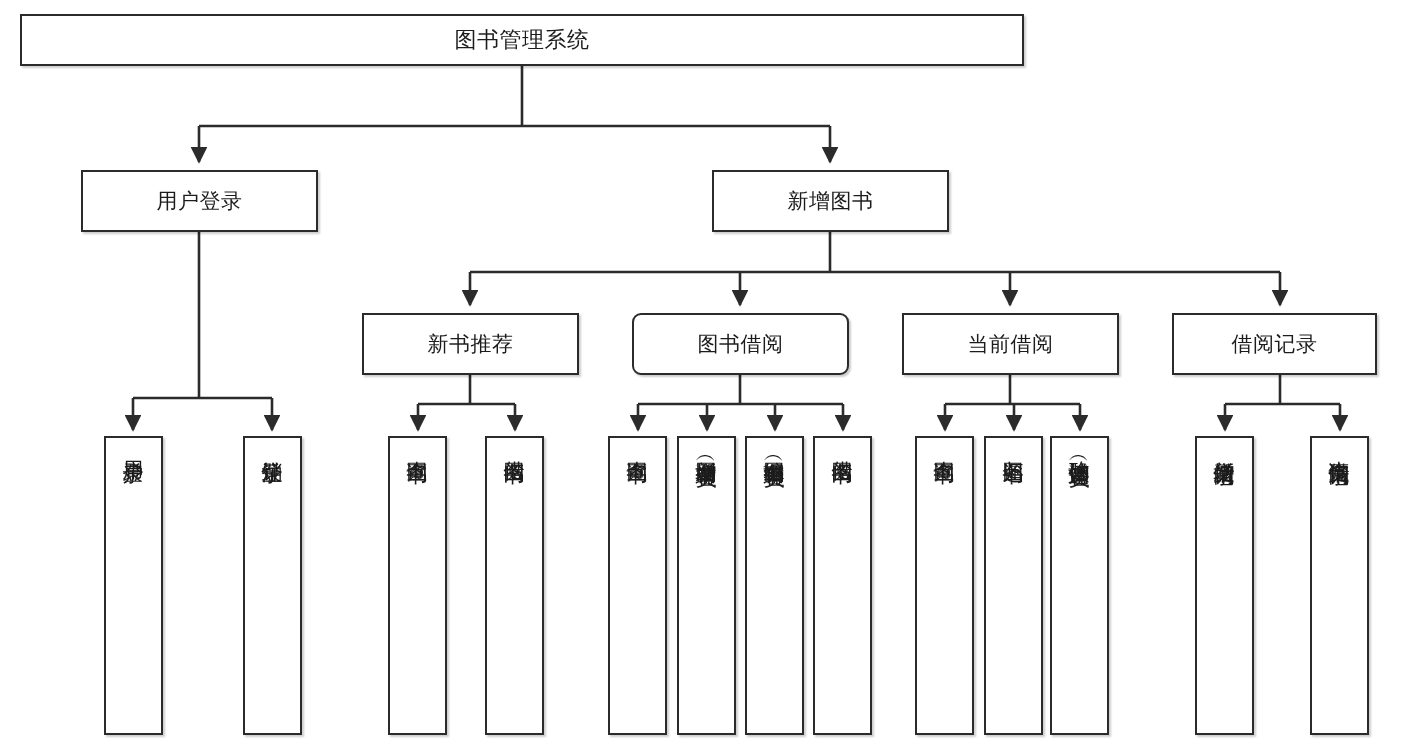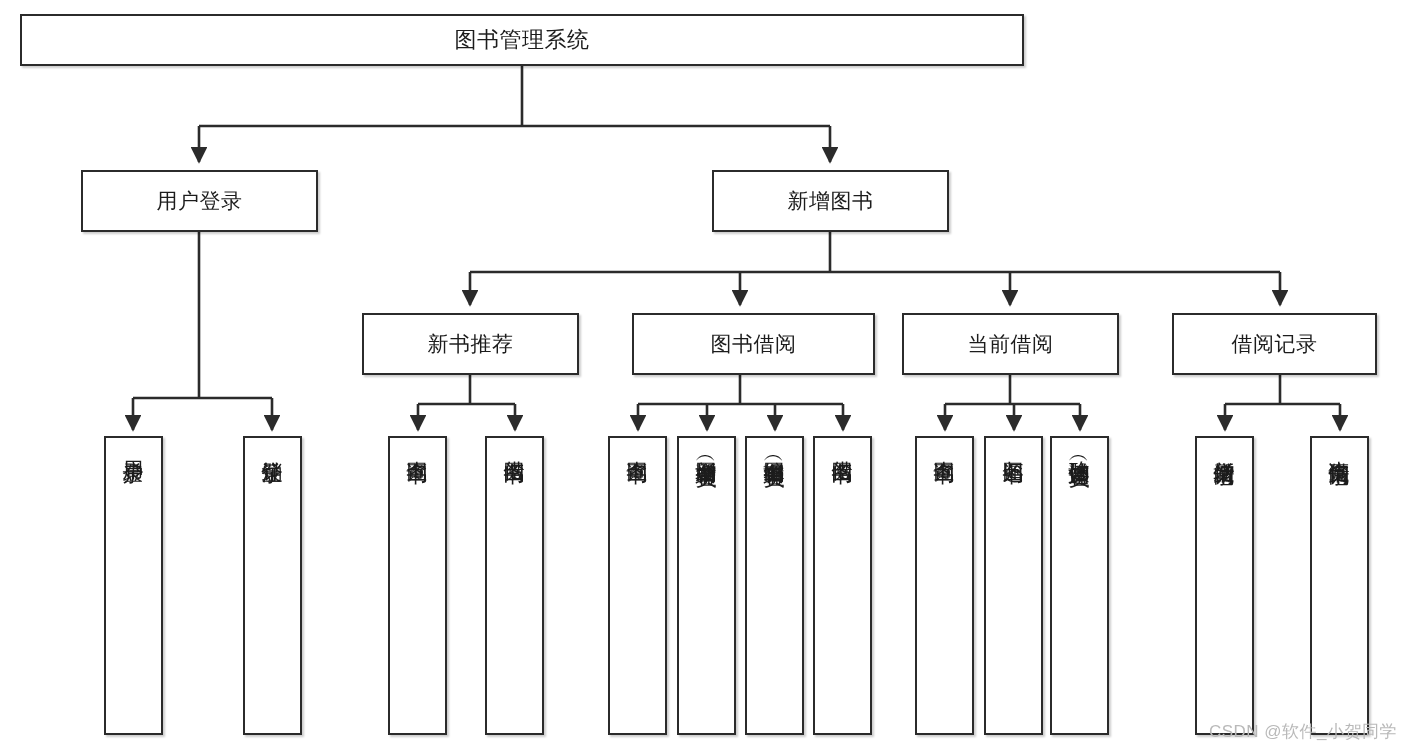--- a/index.html
+++ b/index.html
@@ -138,21 +138,21 @@
   <div class="node horiz level2" style="left:81px; top:170px; width:237px; height:62px;">
     <span class="label">用户登录</span>
   </div>
   <div class="node horiz level2" style="left:712px; top:170px; width:237px; height:62px;">
     <span class="label">新增图书</span>
   </div>
 
   <div class="node horiz level3" style="left:362px; top:313px; width:217px; height:62px;">
     <span class="label">新书推荐</span>
   </div>
-  <div class="node horiz level3" style="left:632px; top:313px; width:243px; height:62px;">
+  <div class="node horiz level3" style="left:632px; top:313px; width:217px; height:62px;border-radius:9px;">
     <span class="label">图书借阅</span>
   </div>
   <div class="node horiz level3" style="left:902px; top:313px; width:217px; height:62px;">
     <span class="label">当前借阅</span>
   </div>
   <div class="node horiz level3" style="left:1172px; top:313px; width:205px; height:62px;">
     <span class="label">借阅记录</span>
   </div>
 
   <div class="node vert" style="left:104px; top:436px; width:59px; height:299px;">
@@ -192,15 +192,14 @@
     <span class="label">确认归还（管理员）</span>
   </div>
 
   <div class="node vert" style="left:1195px; top:436px; width:59px; height:299px;">
     <span class="label">新增借阅记录</span>
   </div>
   <div class="node vert" style="left:1310px; top:436px; width:59px; height:299px;">
     <span class="label">查询借阅记录</span>
   </div>
 
-  <div id="watermark">CSDN @软件_小贺同学</div>
 
 </div>
 
 </body></html>

